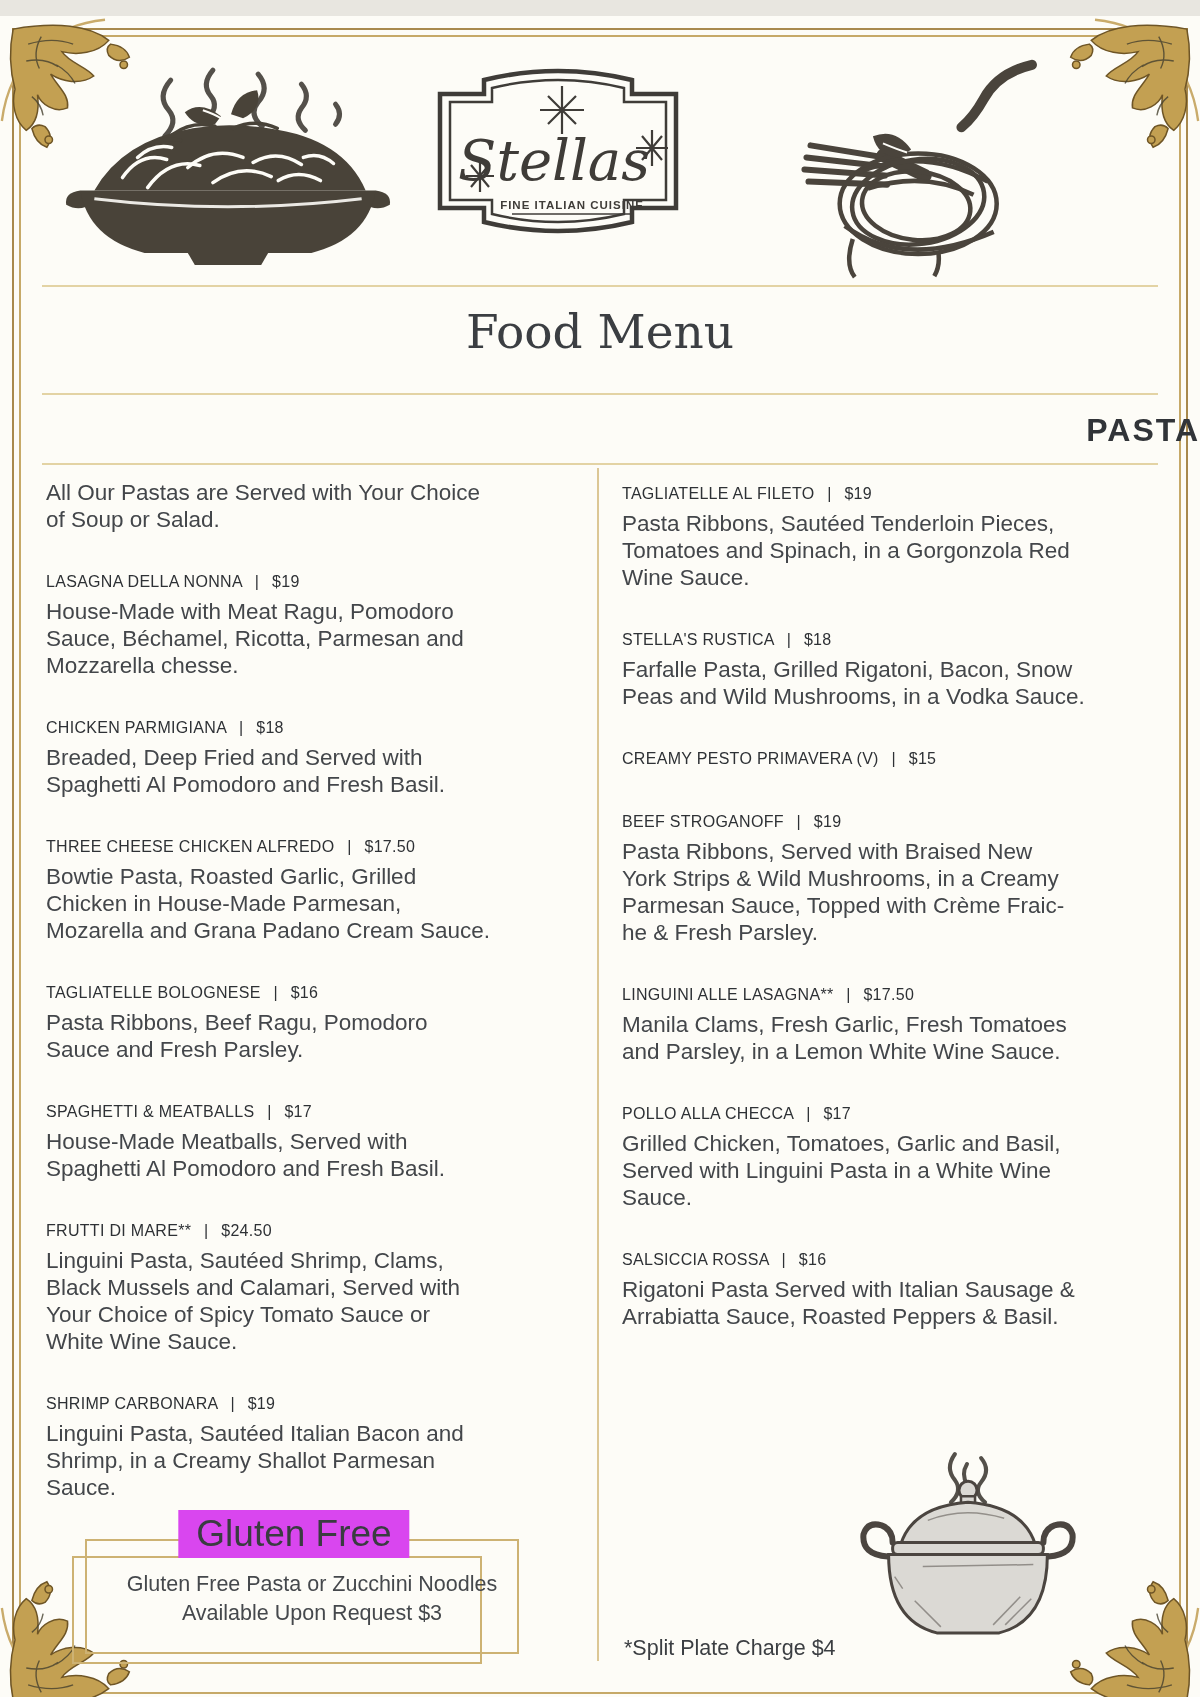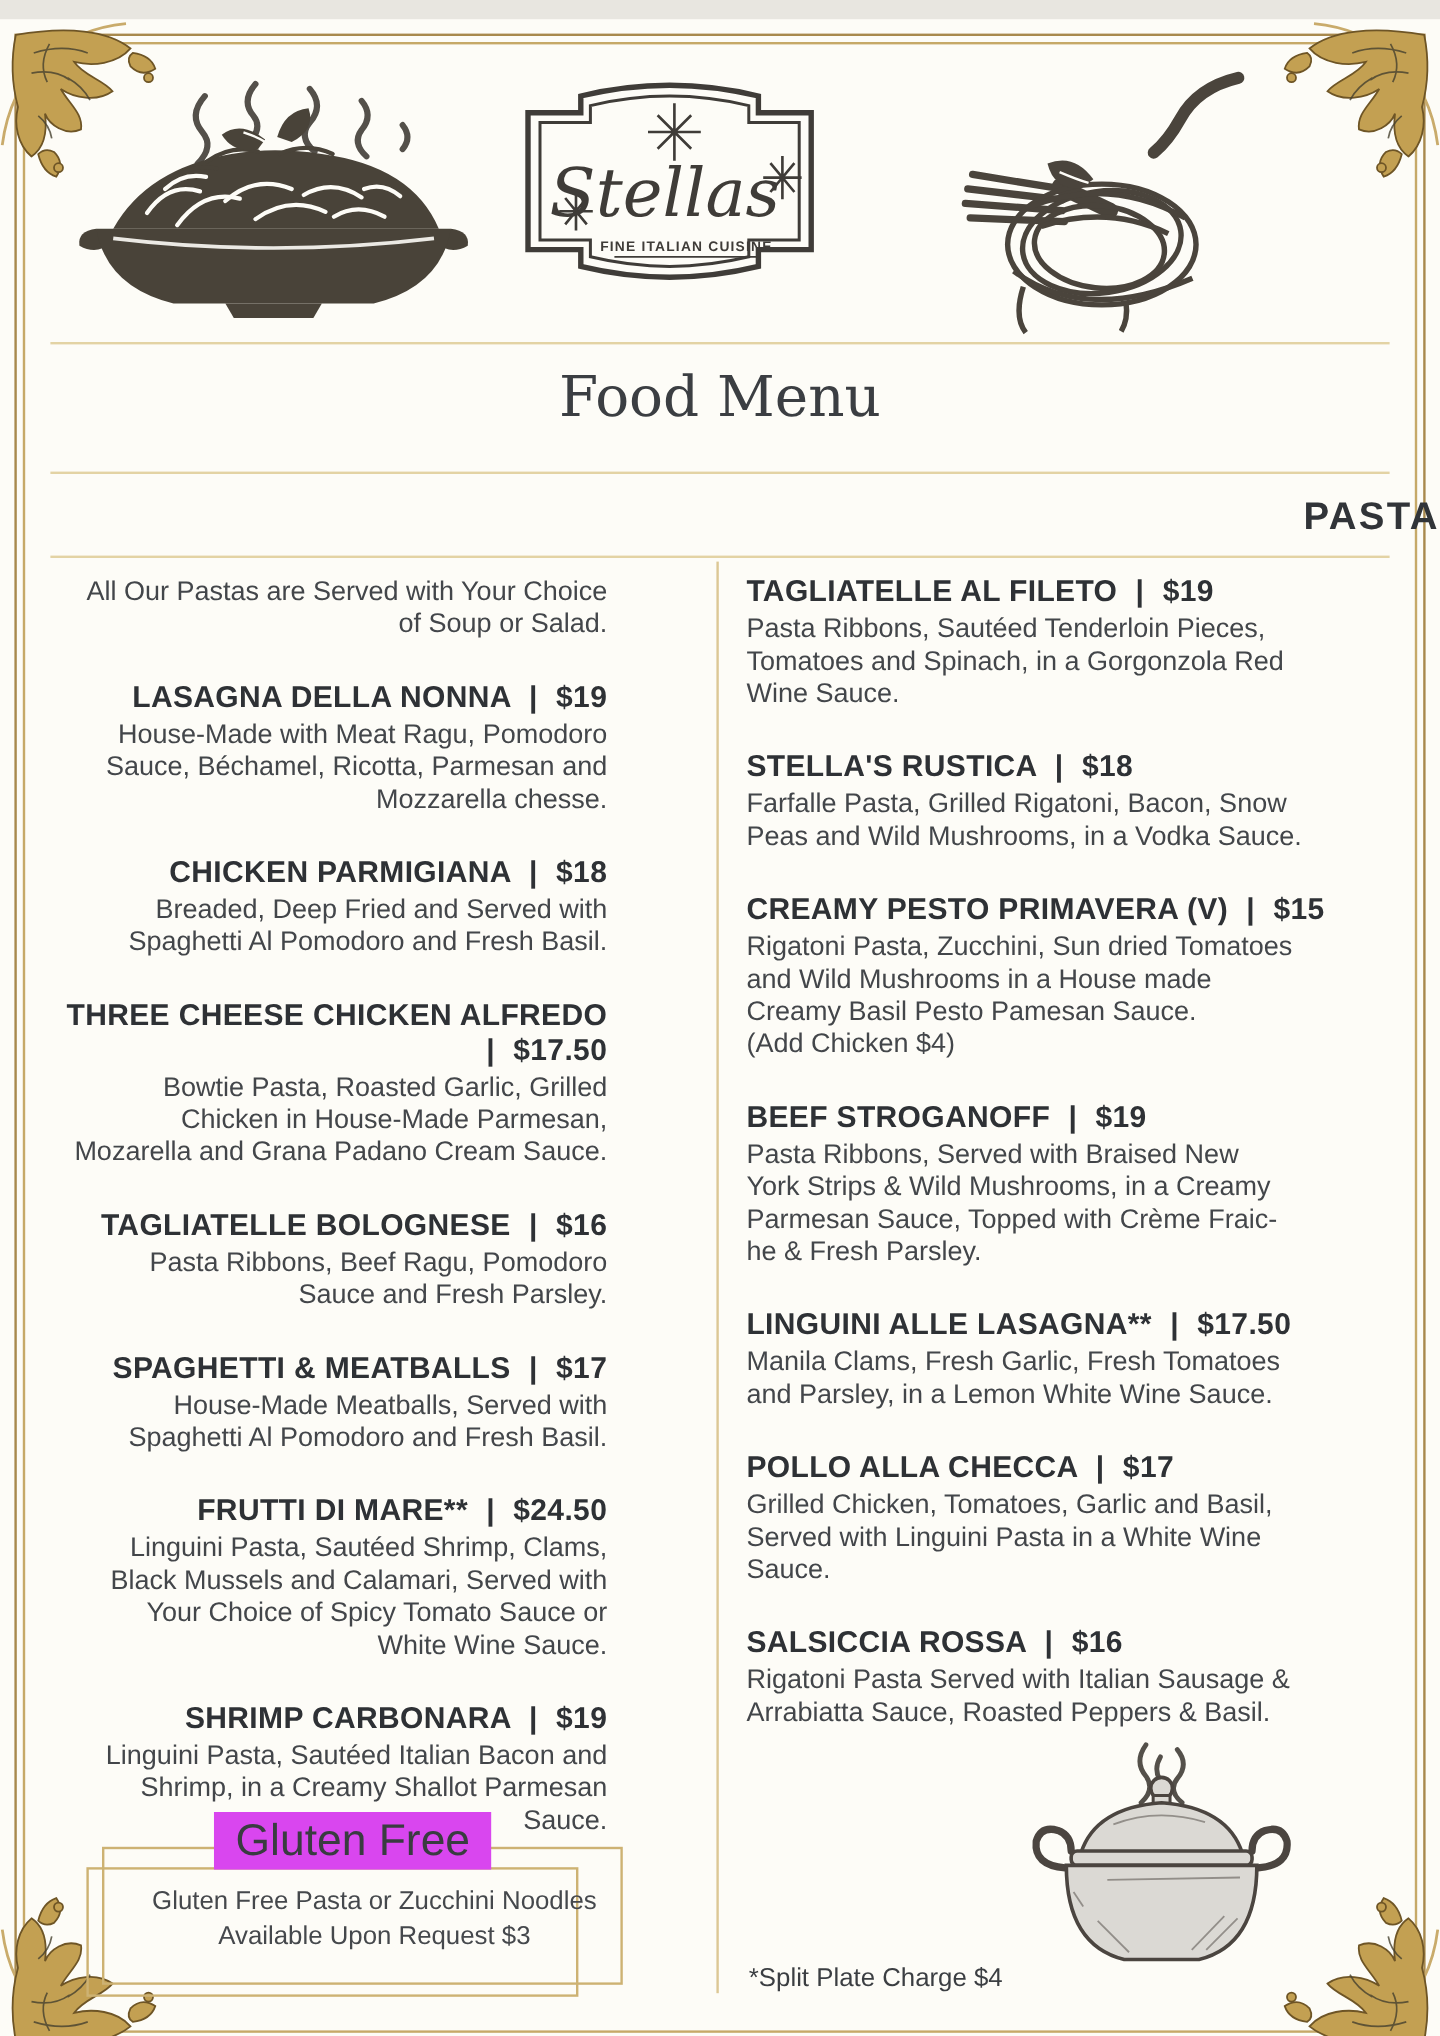--- a/index.html
+++ b/index.html
@@ -39,26 +39,26 @@
     font-size:47px;line-height:80px;
     color:#3b3e42;
   }
   .section-title{
     position:absolute;top:394px;left:0;width:100%;
     text-align:right;
     font-weight:700;font-size:32px;line-height:40px;
     letter-spacing:2px;color:#313438;
   }
   .col{position:absolute;top:463px;}
-  .col-left{left:46px;width:460px;text-align:right;}
+  .col-left{left:46px;width:460px;}
   .col-right{left:622px;width:532px;}
   .divider{position:absolute;left:597px;top:452px;width:2px;height:1193px;background:#dcc795;}
   .intro{margin:0 0 34px 0;}
   .item{margin:0 0 34px 0;}
-  .t{margin:0 0 2px 0;font-weight:700;font-size:25px;line-height:29px;letter-spacing:.3px;color:#2e3135;}
+  .t{margin:0 0 2px 0;font-weight:400;font-size:16px;line-height:29px;letter-spacing:.3px;color:#2e3135;}
   .t .s{margin:0 8px;}
   .d,.intro{font-size:22.5px;line-height:27px;color:#43464a;white-space:pre-line;}
   .d{margin:0;}
   
   .gf{position:absolute;left:66px;top:1502px;width:456px;height:146px;}
   .gf .fA{position:absolute;left:6px;top:38px;width:406px;height:104px;border:2px solid #cdb273;}
   .gf .fB{position:absolute;left:19px;top:21px;width:430px;height:111px;border:2px solid #cdb273;}
   .gf-title{
     position:absolute;top:-8px;left:50%;transform:translateX(-50%);
     background:#d946ef;padding:0 18px;
@@ -315,24 +315,20 @@
       <p class="t"><span>STELLA'S RUSTICA</span>
         <span class="s">|</span>
         <span>$18</span></p>
       <p class="d">Farfalle Pasta, Grilled Rigatoni, Bacon, Snow
 Peas and Wild Mushrooms, in a Vodka Sauce.</p>
     </div>
     <div class="item">
       <p class="t"><span>CREAMY PESTO PRIMAVERA (V)</span>
         <span class="s">|</span>
         <span>$15</span></p>
-      <p class="d">Rigatoni Pasta, Zucchini, Sun dried Tomatoes
-and Wild Mushrooms in a House made
-Creamy Basil Pesto Pamesan Sauce.
-(Add Chicken $4)</p>
     </div>
     <div class="item">
       <p class="t"><span>BEEF STROGANOFF</span>
         <span class="s">|</span>
         <span>$19</span></p>
       <p class="d">Pasta Ribbons, Served with Braised New
 York Strips &amp; Wild Mushrooms, in a Creamy
 Parmesan Sauce, Topped with Crème Fraic-
 he &amp; Fresh Parsley.</p>
     </div>

